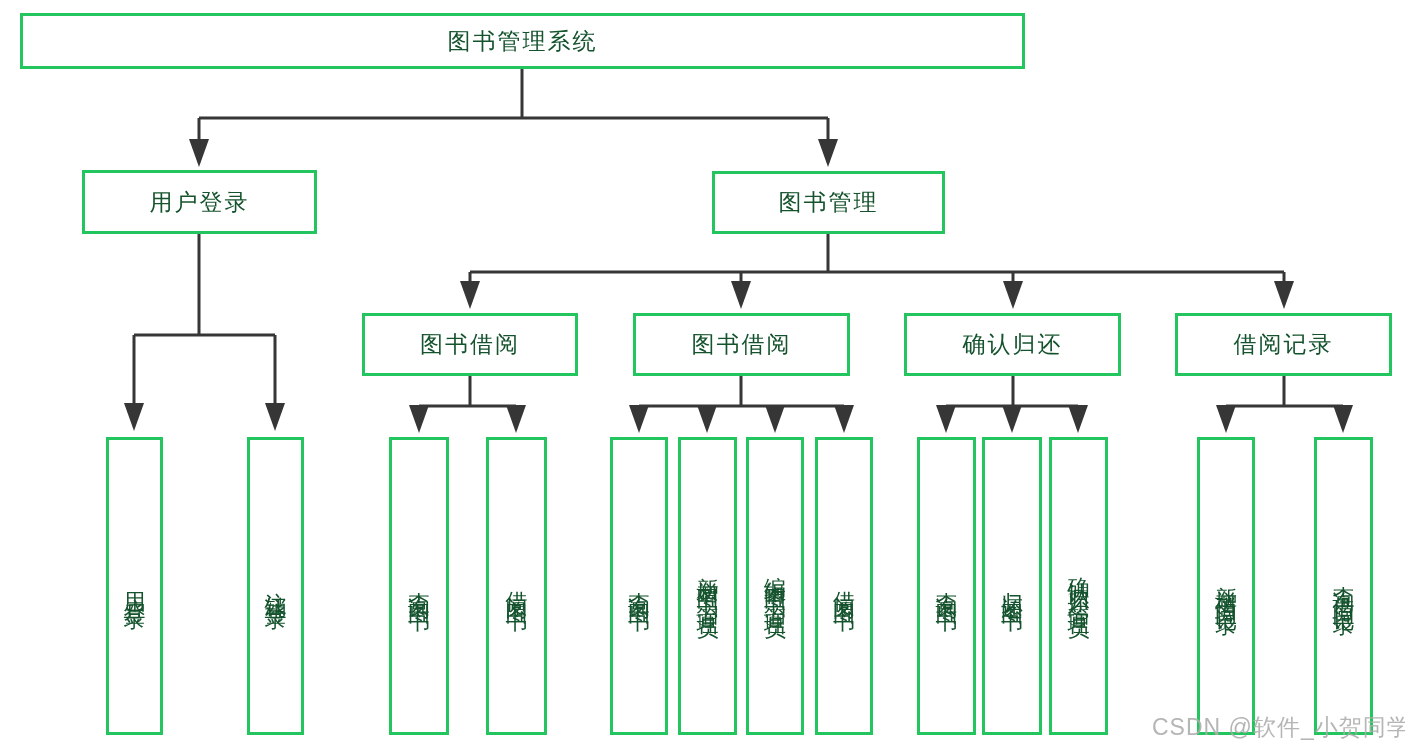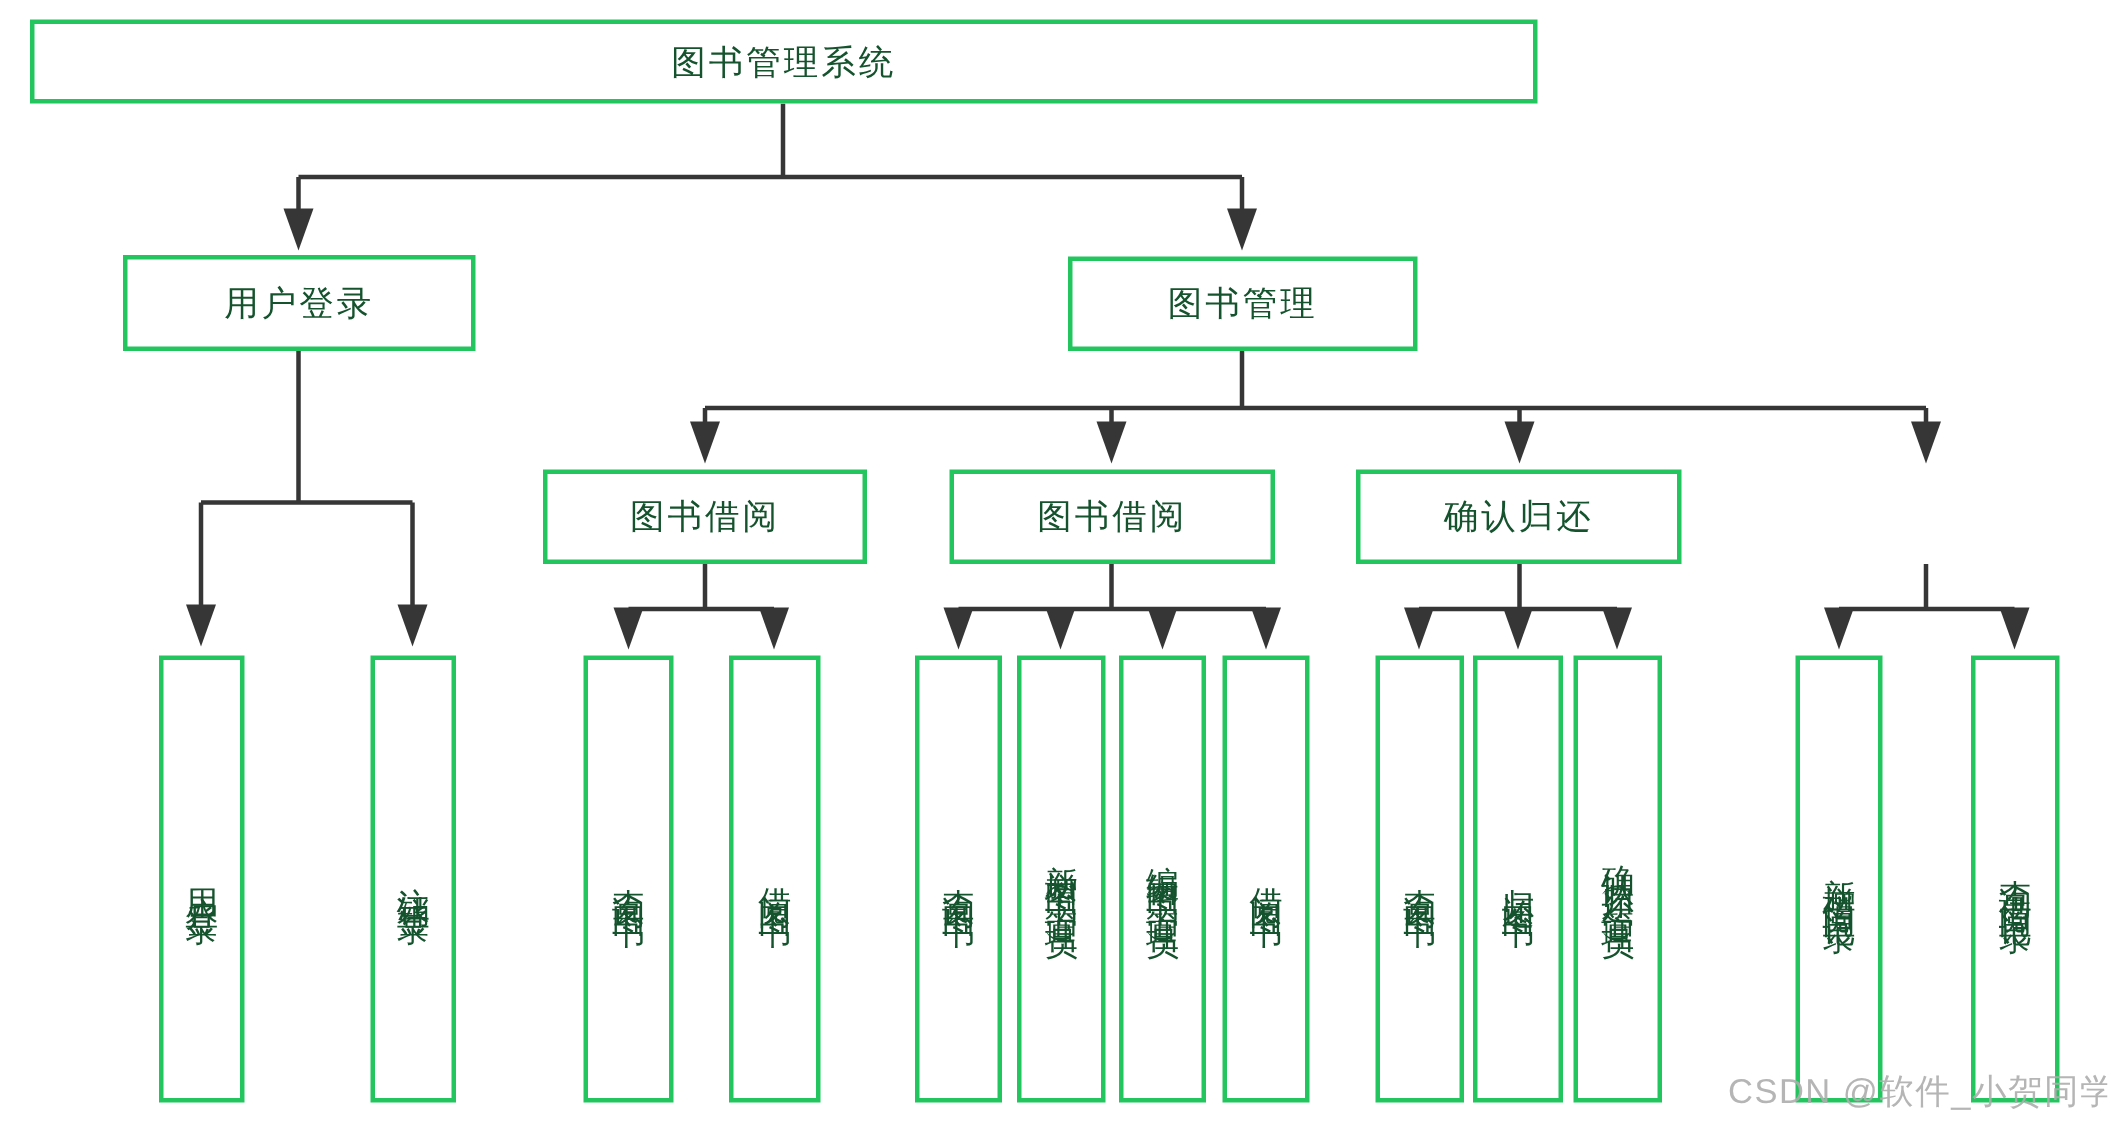--- a/index.html
+++ b/index.html
@@ -112,20 +112,23 @@
 
   <div class="node h" style="left:362px;top:313px;width:216px;height:63px;">
     <span>图书借阅</span>
   </div>
   <div class="node h" style="left:633px;top:313px;width:217px;height:63px;">
     <span>图书借阅</span>
   </div>
   <div class="node h" style="left:904px;top:313px;width:217px;height:63px;">
     <span>确认归还</span>
   </div>
+  <div class="node h" style="left:1175px;top:313px;width:217px;height:63px;">
+    <span>借阅记录</span>
+  </div>
 
   <div class="node v" style="left:106px;top:437px;width:57px;height:298px;">
     <span>用户登录</span>
   </div>
   <div class="node v" style="left:247px;top:437px;width:57px;height:298px;">
     <span>注销登录</span>
   </div>
 
   <div class="node v" style="left:389px;top:437px;width:60px;height:298px;">
     <span>查询图书</span>

